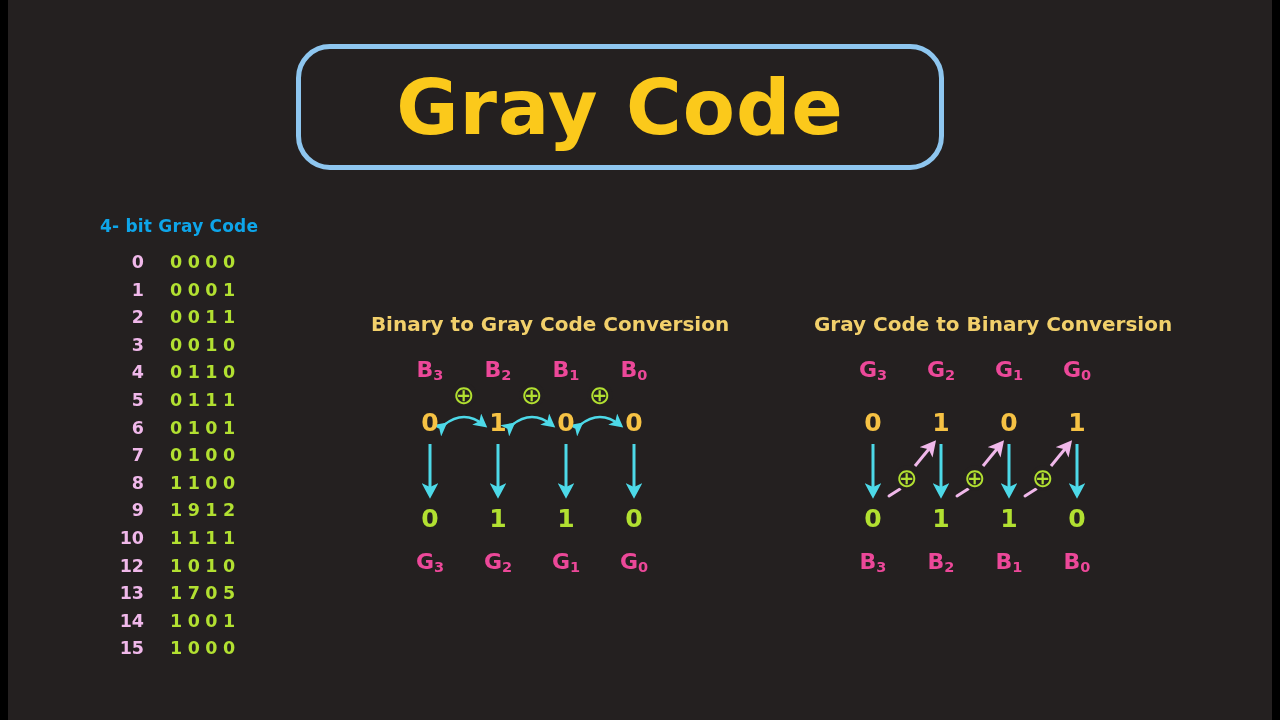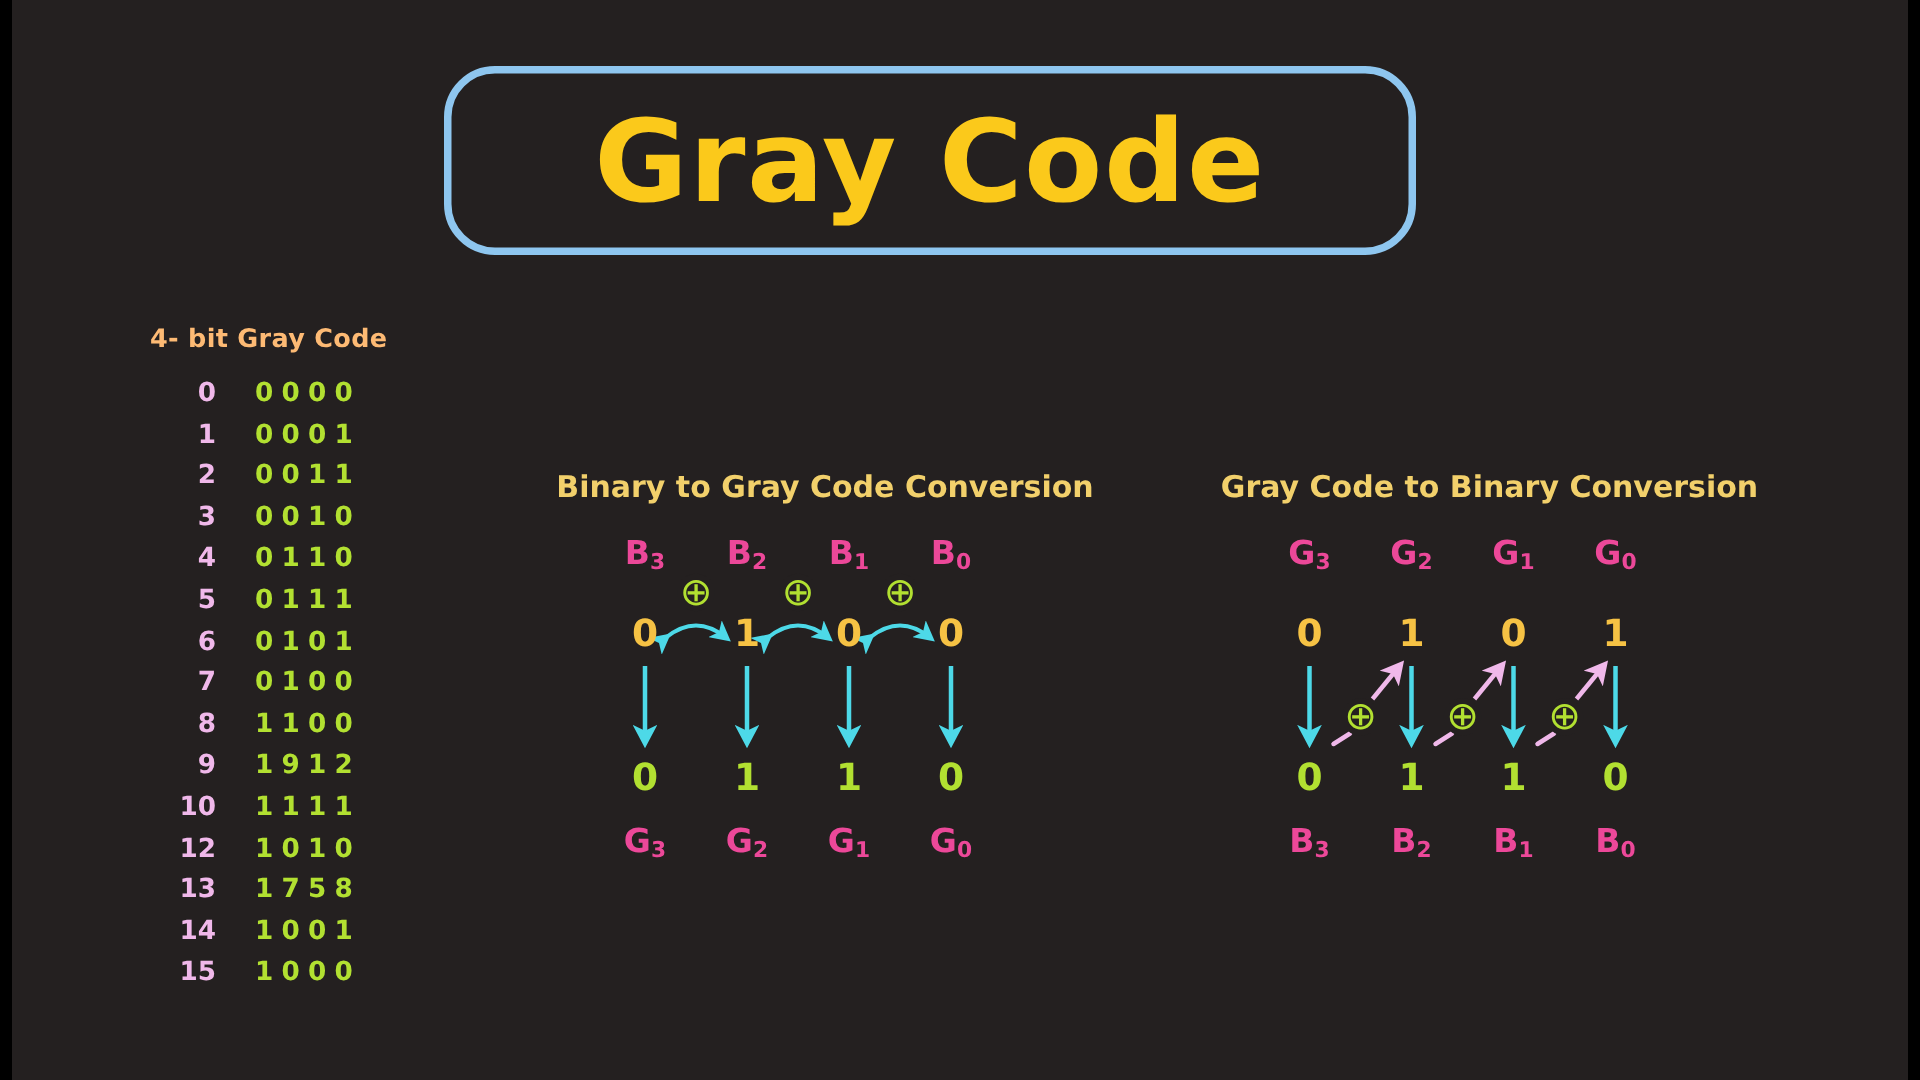--- a/index.html
+++ b/index.html
@@ -63,21 +63,21 @@
   #table-wrap {
     position: absolute;
     left: 92px;
     top: 216px;
     width: 210px;
   }
   #table-title {
     font-family: "DejaVu Sans", sans-serif;
     font-weight: bold;
     font-size: 17px;
-    color: #fdba74;
+    color: #0ea5e9;
     letter-spacing: 0.2px;
     margin-bottom: 16px;
     white-space: nowrap;
   }
   .gc-row {
     display: flex;
     align-items: baseline;
     height: 27.6px;
   }
   .gc-index {
@@ -231,21 +231,21 @@
           <div class="gc-row">
             <div class="gc-index">10</div>
             <div class="gc-code">1111</div>
           </div>
           <div class="gc-row">
             <div class="gc-index">12</div>
             <div class="gc-code">1010</div>
           </div>
           <div class="gc-row">
             <div class="gc-index">13</div>
-            <div class="gc-code">1758</div>
+            <div class="gc-code">1705</div>
           </div>
           <div class="gc-row">
             <div class="gc-index">14</div>
             <div class="gc-code">1001</div>
           </div>
           <div class="gc-row">
             <div class="gc-index">15</div>
             <div class="gc-code">1000</div>
           </div>
         </div>

